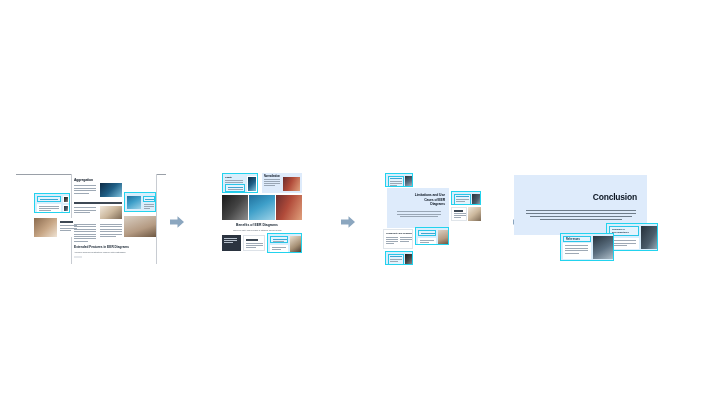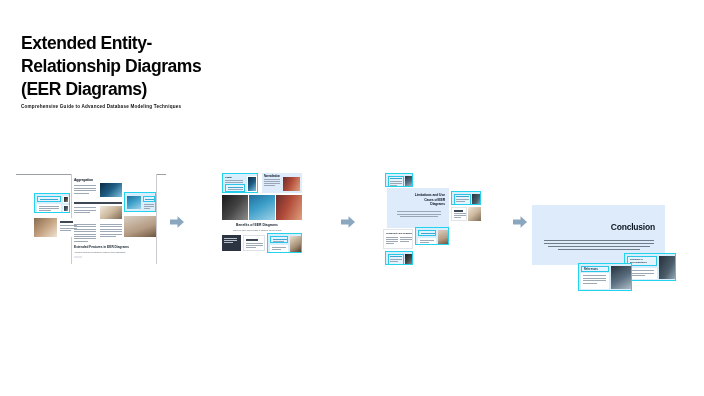--- a/index.html
+++ b/index.html
@@ -68,36 +68,30 @@
   #g1 .toprule{position:absolute;left:0px;top:0px;width:150px;height:0.8px;background:#9aa0a8;}
   .cap1{position:absolute;font-weight:bold;color:#13202e;white-space:nowrap;}
 
   
   #g2{left:222px;top:173px;width:80px;height:92px;}
 
   
   #g3{left:383px;top:173px;width:100px;height:92px;}
 
   
-  #g4{left:532px;top:175px;width:152px;height:90px;margin-top:30px;}
+  #g4{left:514px;top:175px;width:152px;height:90px;}
   #g4 .mainslide{position:absolute;left:0;top:0;width:133px;height:60px;background:#deebfb;}
   .concl-title{position:absolute;right:10px;top:17px;font-size:8.5px;font-weight:bold;color:#0b1522;letter-spacing:-0.2px;}
   .concl-body{position:absolute;left:12px;top:35px;width:110px;}
 </style>
 </head>
 <body>
 
 <div class="canvas">
 
-  <div class="title-block">
-    <h1 class="deck-title">Extended Entity-
-Relationship Diagrams
-(EER Diagrams)</h1>
-    <p class="deck-subtitle">Comprehensive Guide to Advanced Database Modeling Techniques</p>
-  </div>
 
   <div class="group" id="g1">
     <div class="toprule"></div>
     <div class="sheet"></div>
 
     <div class="card cyan" style="left:18px;top:19px;width:36px;height:20px;">
       <div class="card cyan-thin" style="left:2px;top:2px;width:24px;height:6px;">
         <div class="ln c" style="left:2px;top:2px;width:18px;"></div>
         <div class="ln" style="left:2px;top:4px;width:14px;"></div>
       </div>

